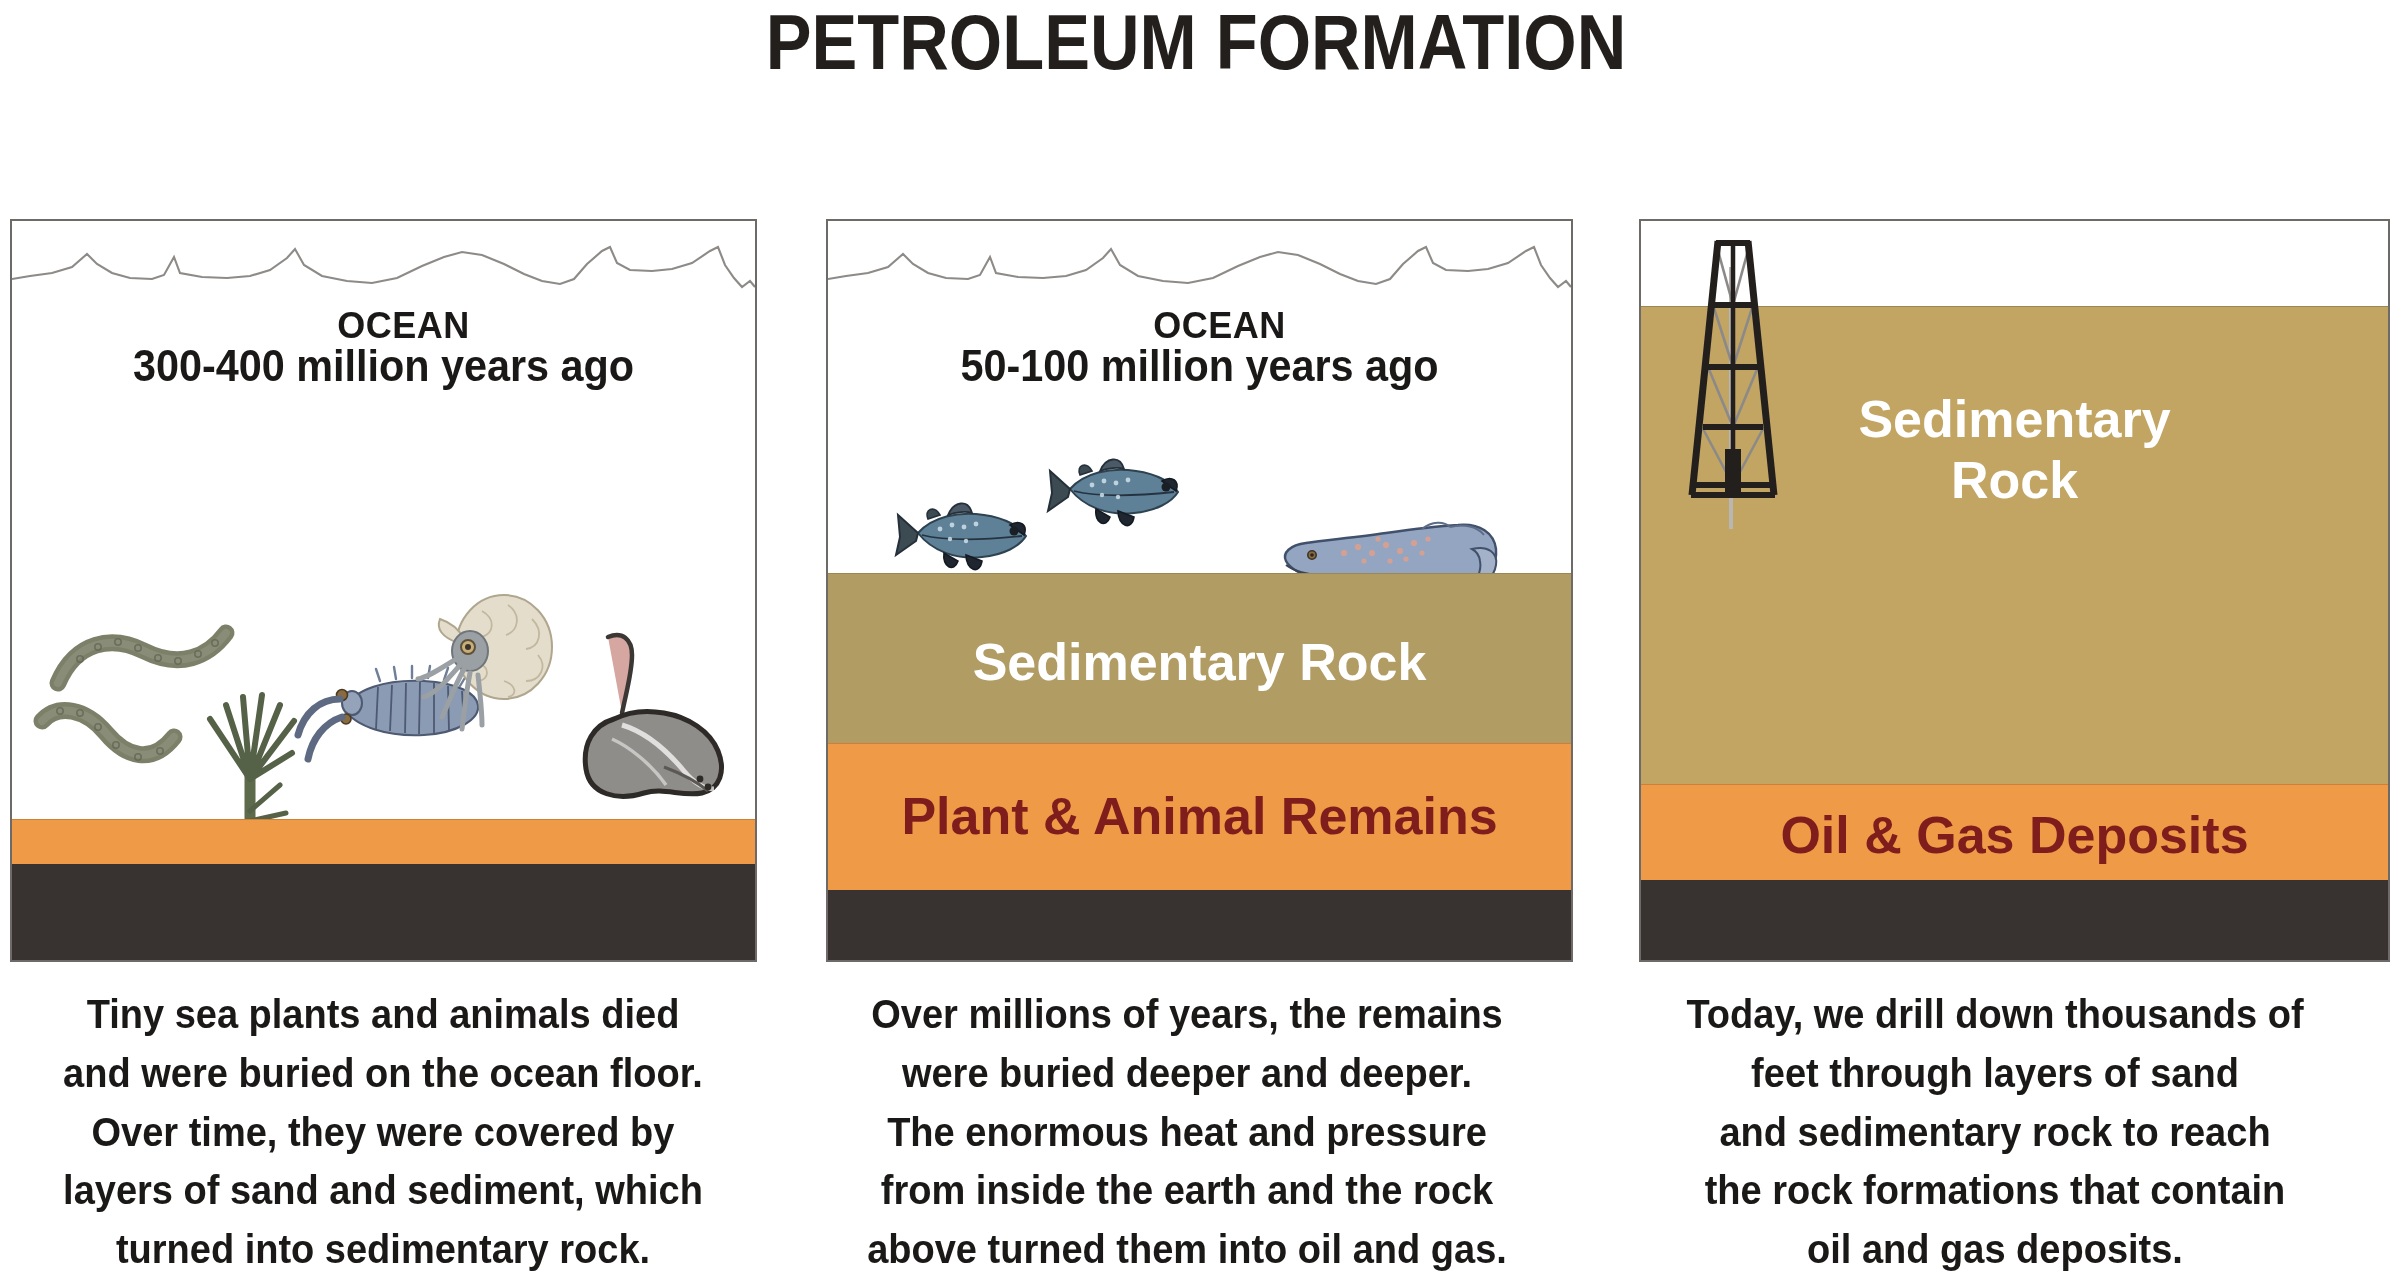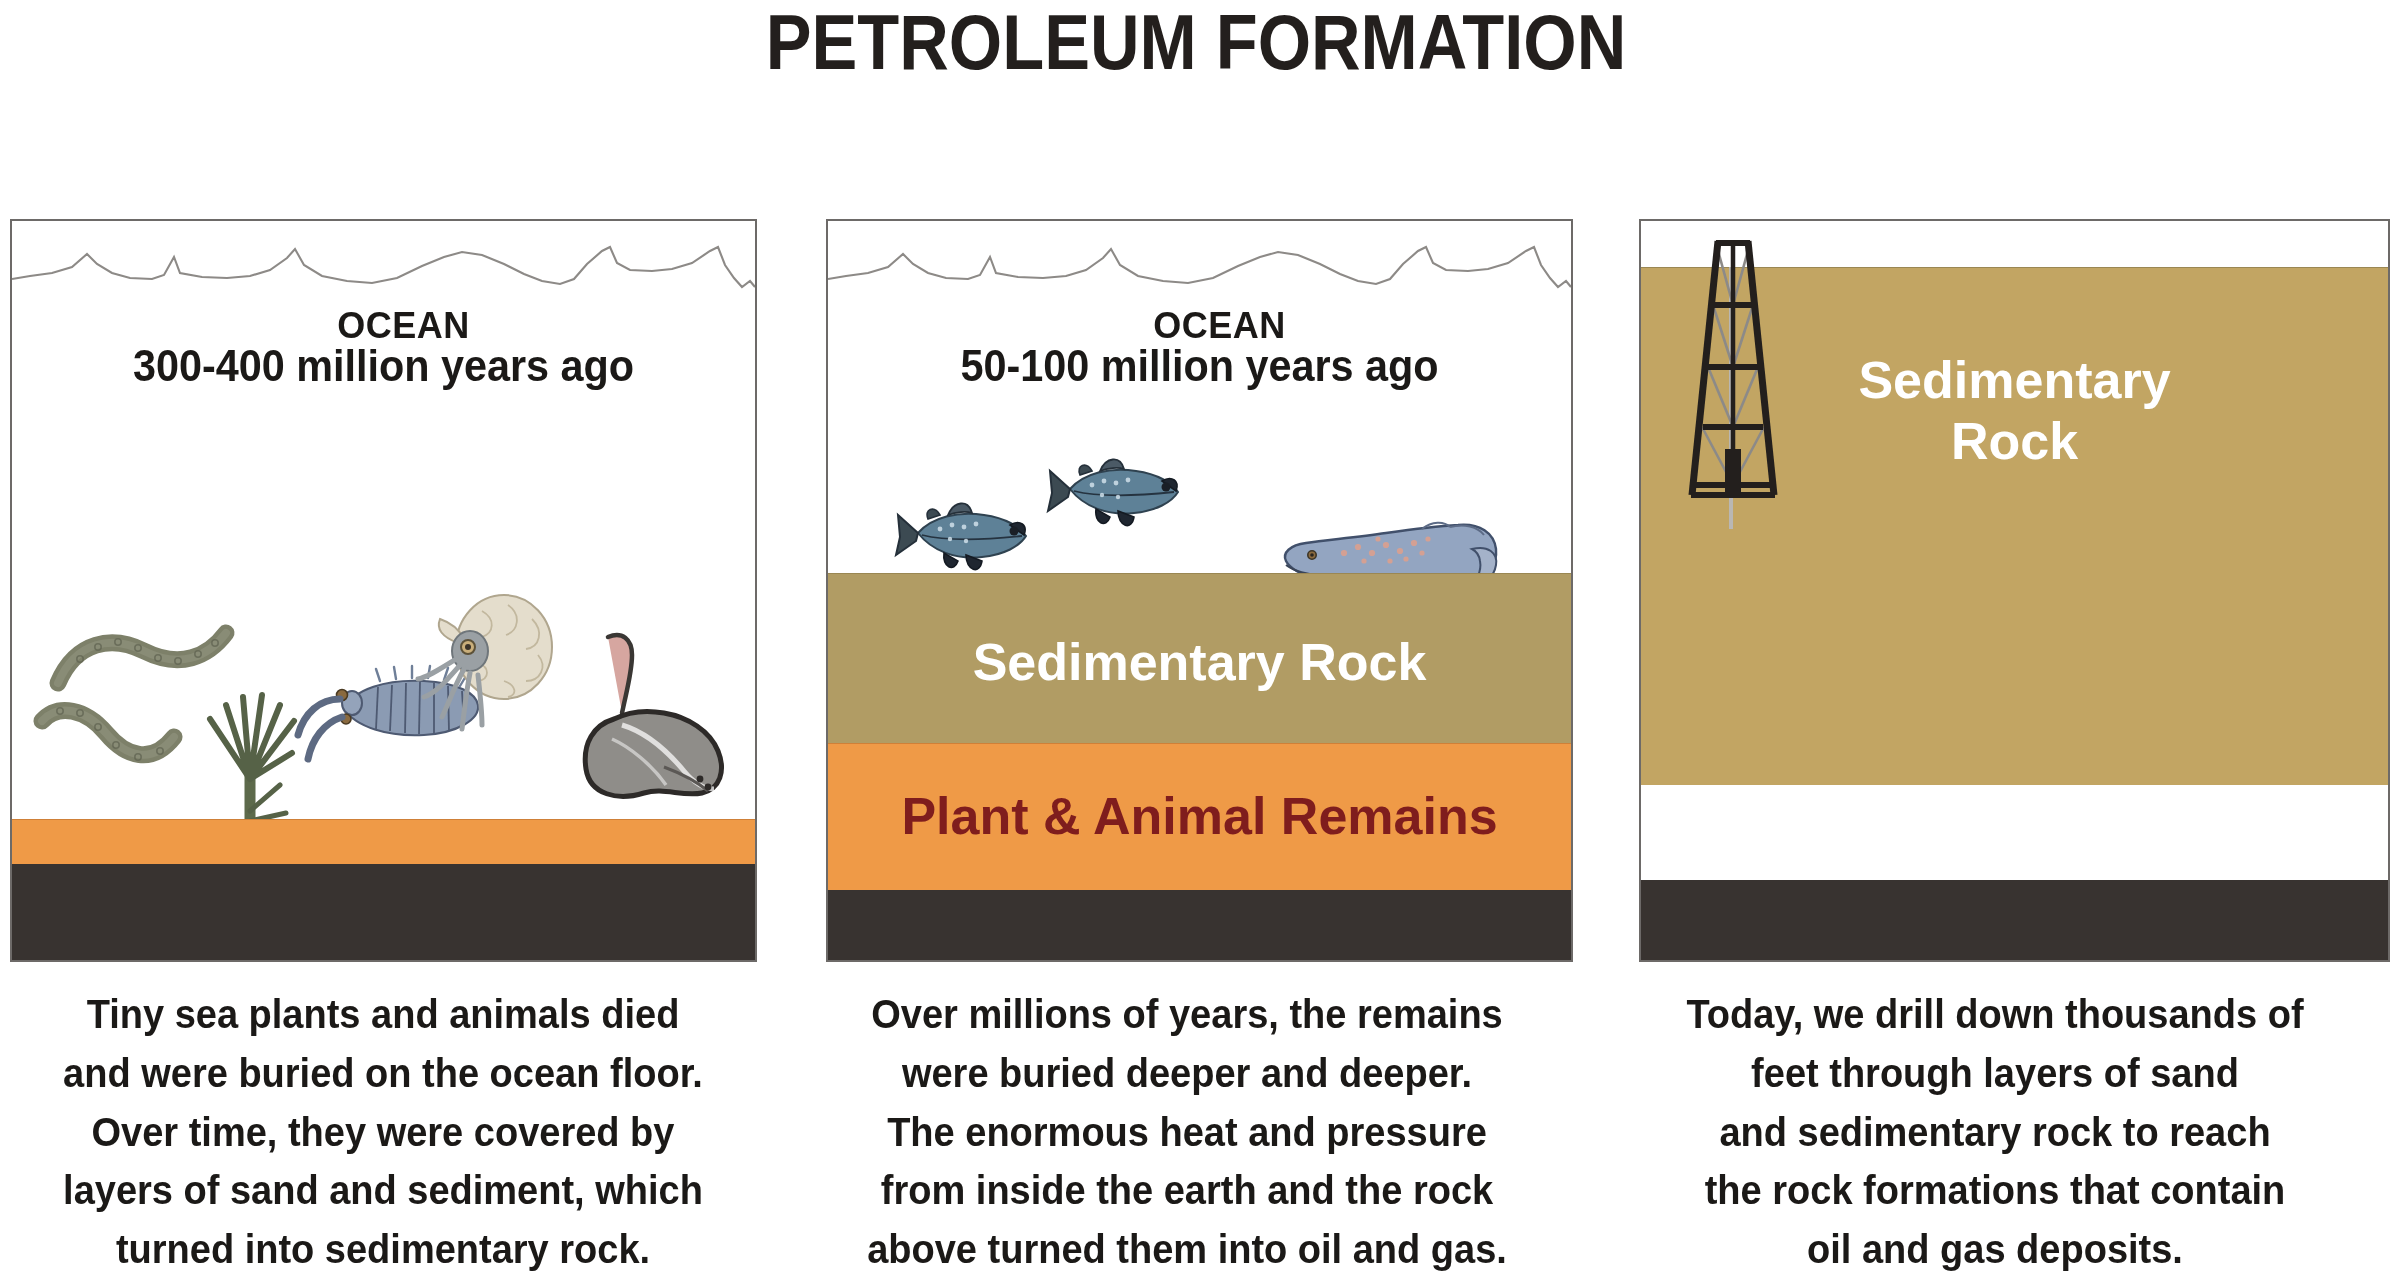--- a/index.html
+++ b/index.html
@@ -32,21 +32,21 @@
     height:743px;
     border:2px solid #6d6a68;
     box-sizing:border-box;
     background:#ffffff;
     overflow:hidden;
   }
   #panel-1{left:10px;}
   #panel-2{left:826px;}
   #panel-3{left:1639px;width:751px;}
 
-  .layer{position:absolute;left:0;right:0;}
+  .layer{position:absolute;left:0;right:0;margin-top:39px;}
   .layer-sed{background:#b19c64;}
   .layer-sed-3{background:#c2a563;}
   .layer-remains{background:#ef9a47;}
   .layer-base{background:#383330;}
   .layer-sed,.layer-sed-3{border-top:1px solid #9a8753;}
   .layer-remains{border-top:1px solid #cf8038;}
 
   .layer-label{
     position:absolute;left:0;right:0;
     text-align:center;
@@ -316,20 +316,23 @@
   </div>
   <div class="layer layer-base" style="bottom:0;height:70px;"></div>
 </div>
 
 <div class="panel" id="panel-3">
 
   <div class="layer layer-sed-3" style="top:46px;bottom:175px;">
     <div class="layer-label label-white" style="top:82px;font-size:52px;line-height:1.18;">Sedimentary
 Rock</div>
   </div>
+  <div class="layer layer-remains" style="bottom:80px;height:95px;">
+    <div class="layer-label label-black" style="top:20px;font-size:52px;">Oil &amp; Gas Deposits</div>
+  </div>
   <div class="layer layer-base" style="bottom:0;height:80px;"></div>
 
   <div style="position:absolute;left:88px;top:46px;width:4px;height:262px;background:#b9b7b4;"></div>
 
   <svg class="creature" style="left:44px;top:-6px;" width="100" height="56" viewBox="0 0 100 280" preserveAspectRatio="none"></svg>
   <svg class="creature" style="left:40px;top:-2px;" width="108" height="58" viewBox="0 0 108 290"></svg>
 
   <svg class="creature" style="left:36px;top:6px;" width="112" height="290" viewBox="0 0 112 290">
 
     <g stroke="#8c8a88" stroke-width="2.6" fill="none">

